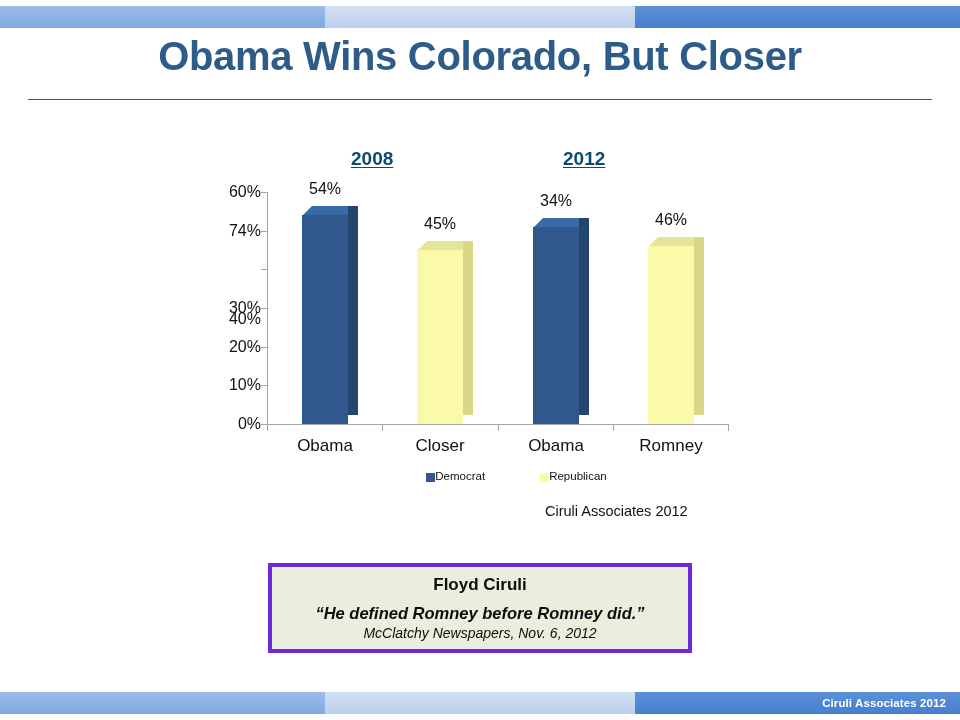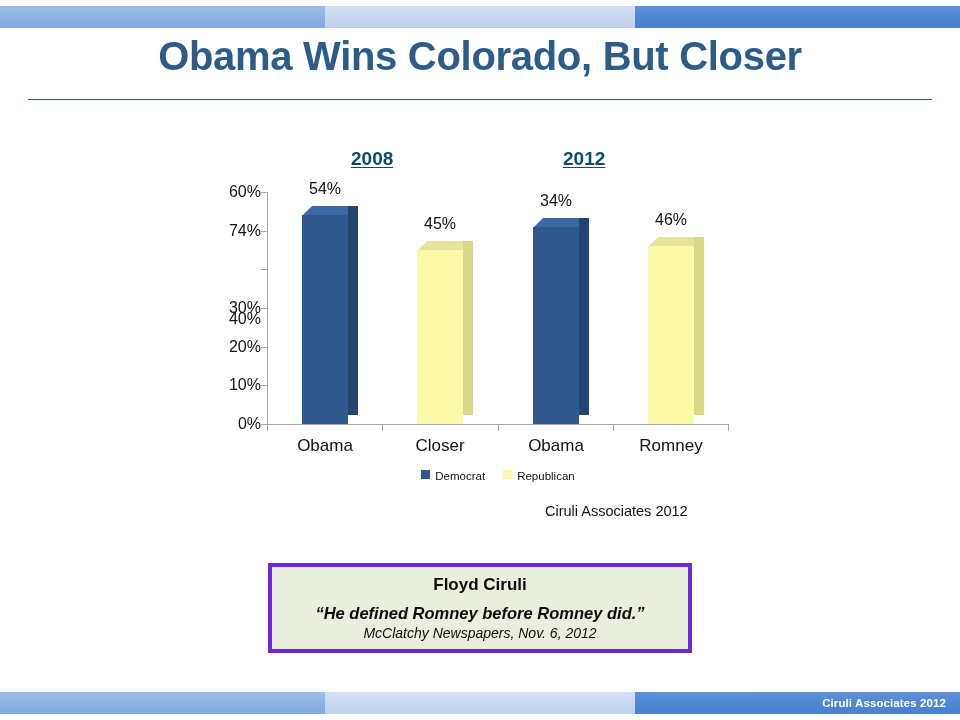--- a/index.html
+++ b/index.html
@@ -237,25 +237,25 @@
     left: 62px;
     top: 278px;
     width: 462px;
     display: flex;
     justify-content: center;
     gap: 18px;
     align-items: center;
   }
   .legend-item {
     display: flex;
-    align-items: flex-start;
-    gap: 5px;
+    align-items: flex-end;
     font-size: 11.5px;
     color: #111111;
     white-space: nowrap;
+    margin-left: 37px;
   }
   .swatch {
     width: 9px;
     height: 9px;
     display: inline-block;
   }
   .swatch.dem { background: #31588c; }
   .swatch.rep { background: #fafaa8; }
 
   .chart-source {

